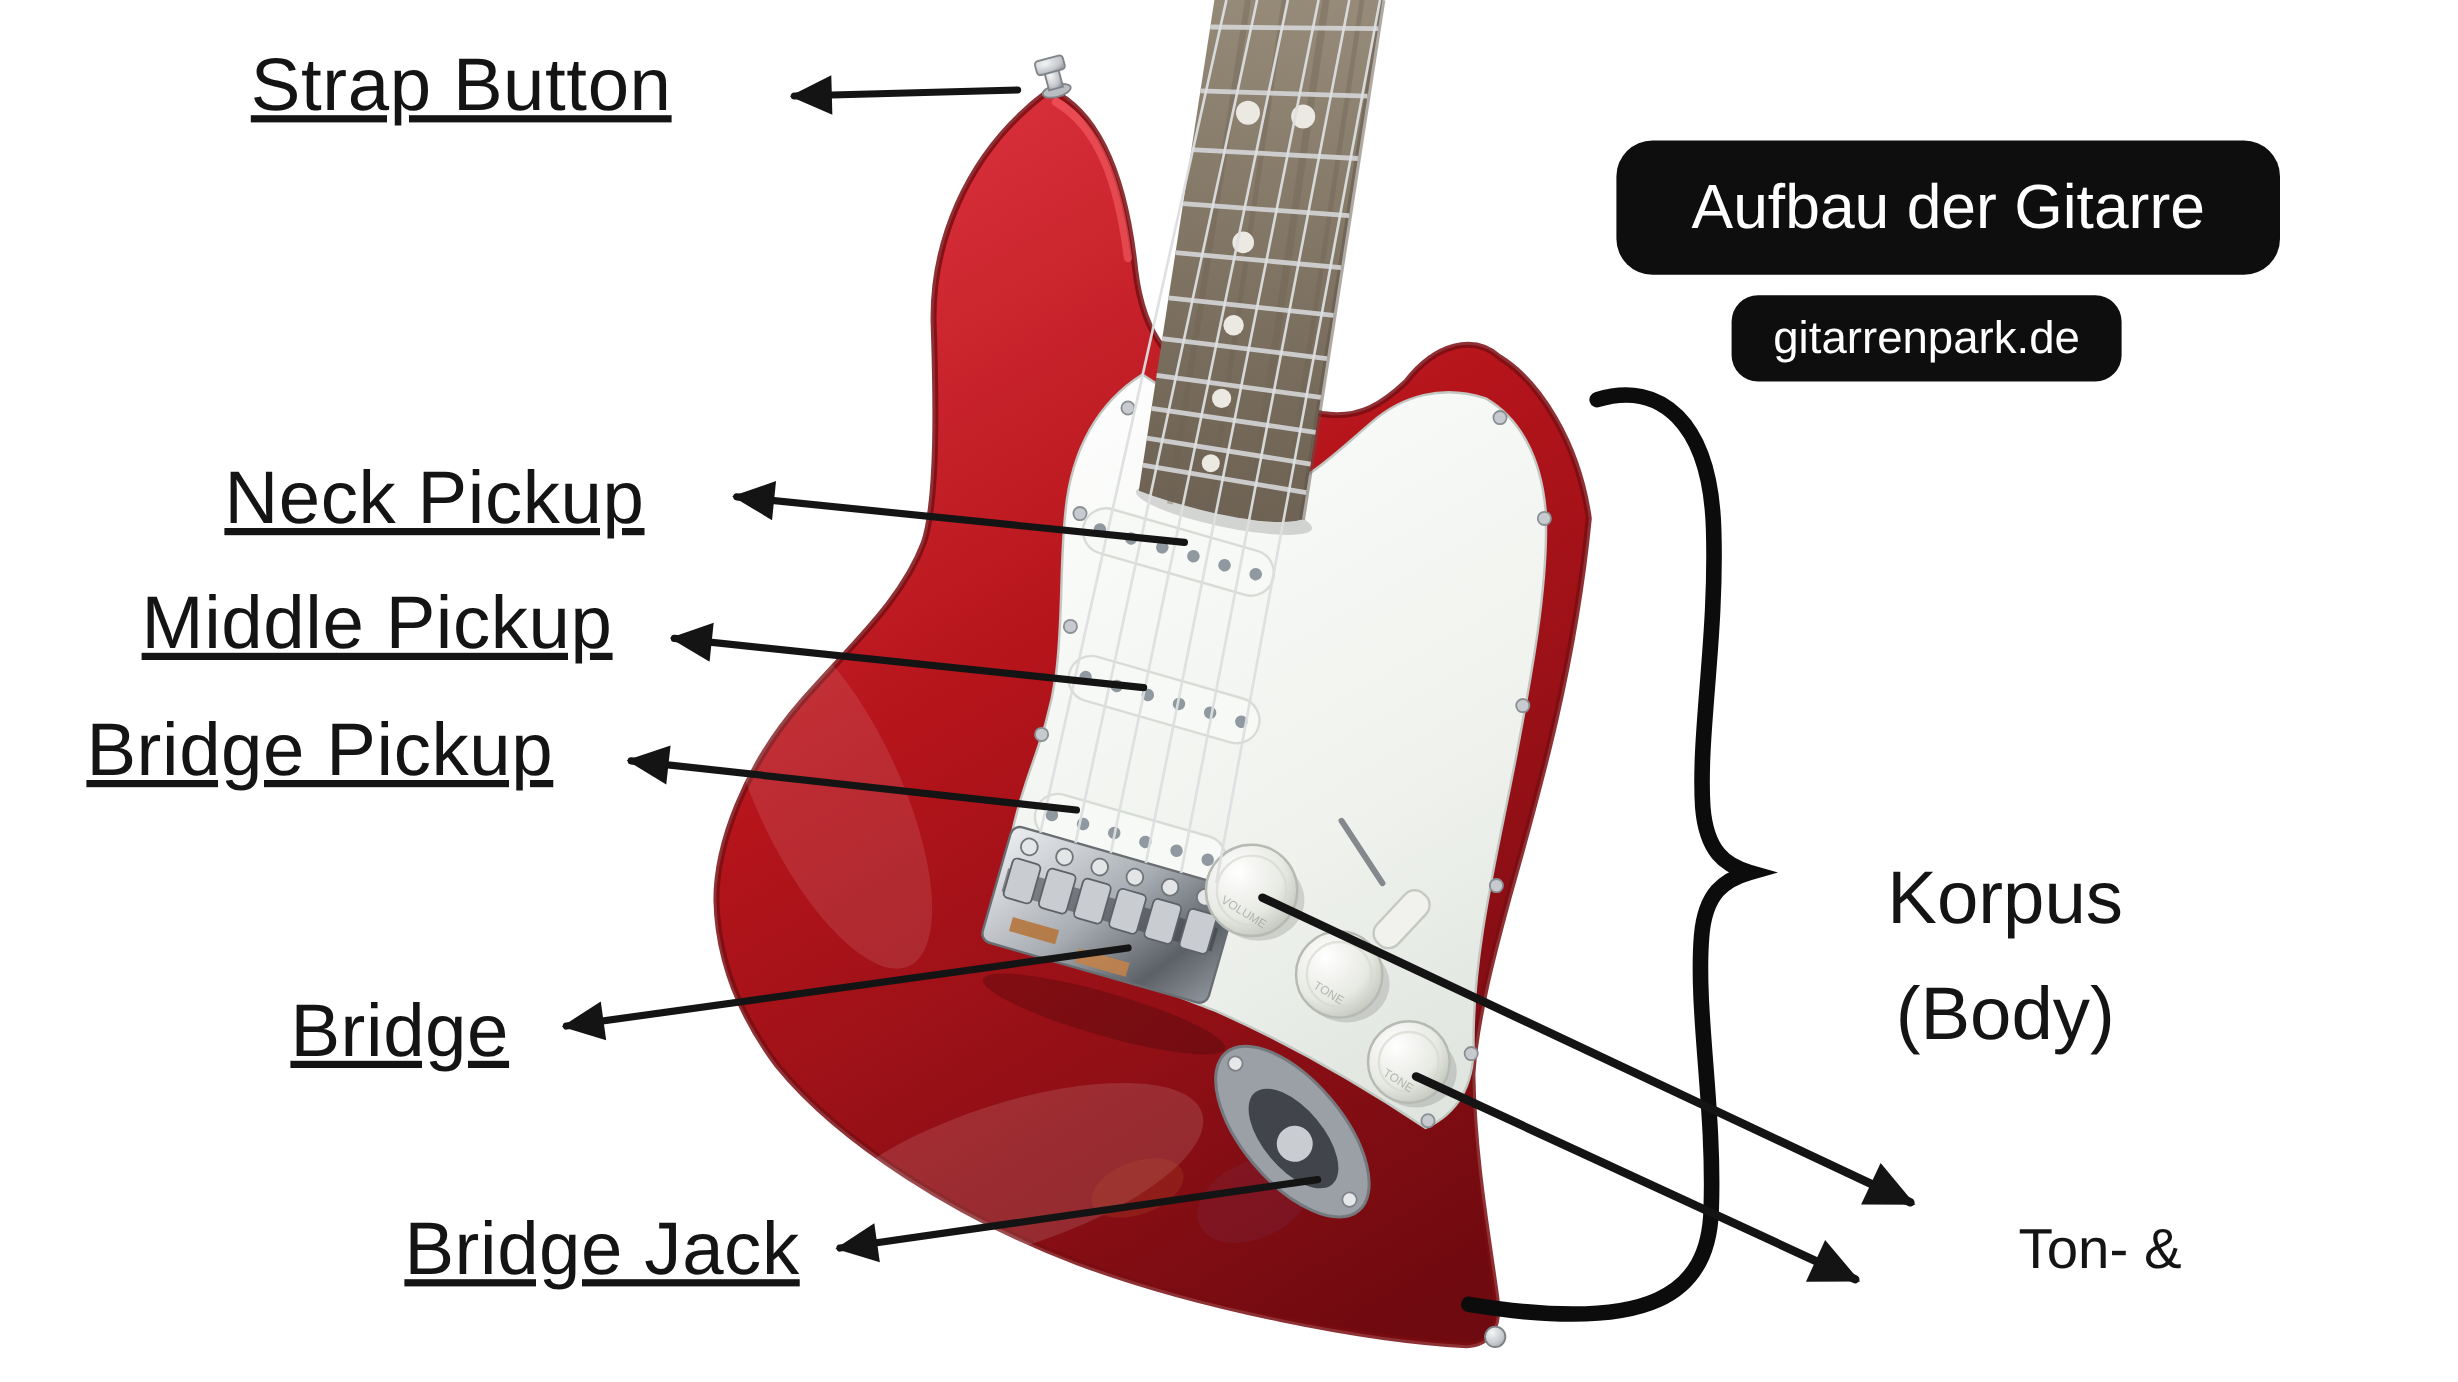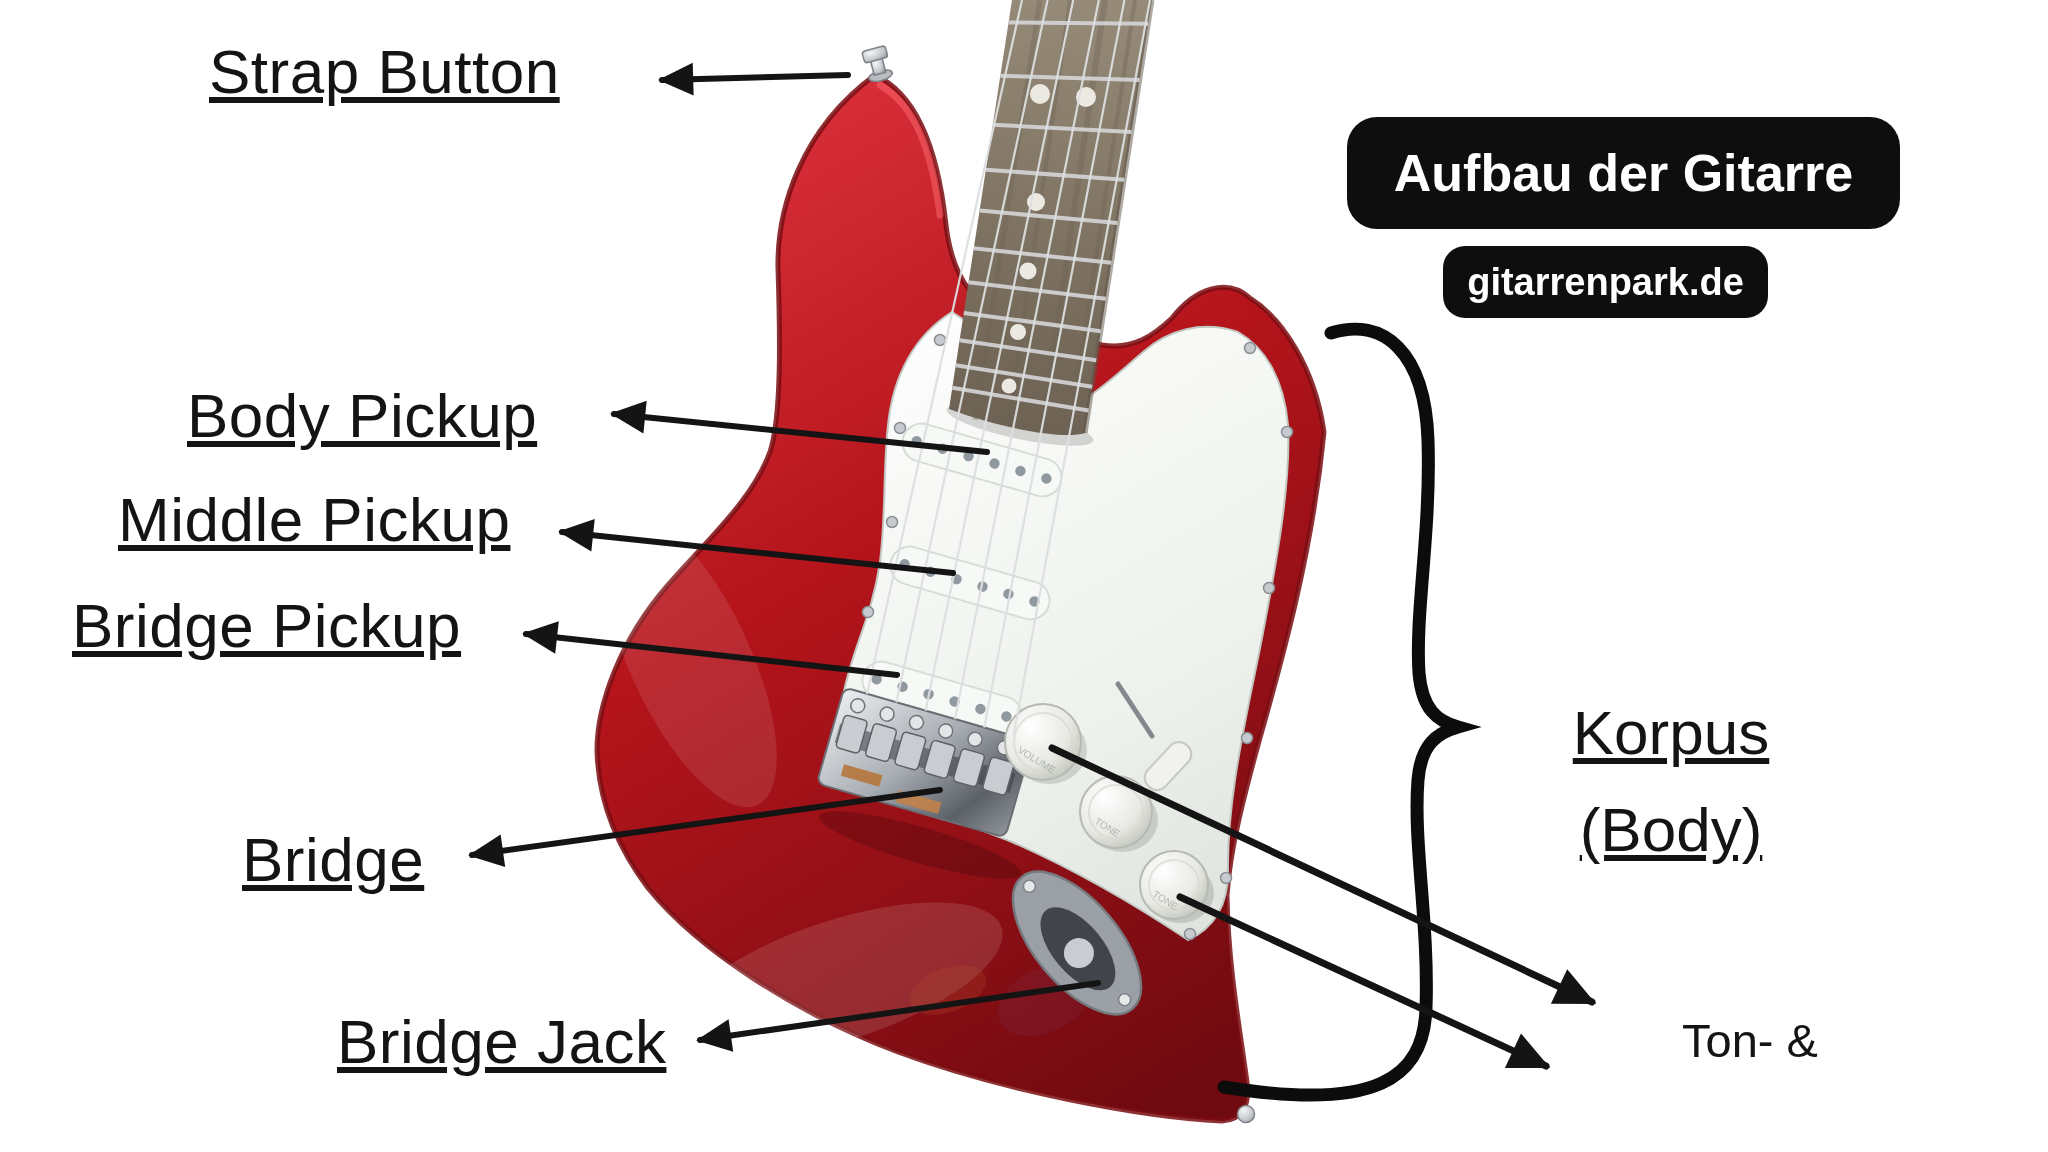--- a/index.html
+++ b/index.html
@@ -6,25 +6,25 @@
   .stage{
     position:relative;width:2048px;height:1152px;background:#ffffff;
     overflow:hidden;font-family:"Liberation Sans",sans-serif;
   }
   .stage svg{position:absolute;left:0;top:0;}
   .label{
     position:absolute;white-space:nowrap;color:#141414;
     font-size:62px;font-weight:500;letter-spacing:.5px;line-height:1.1;text-decoration:underline;
   }
   .label-block{position:absolute;text-align:center;color:#141414;font-weight:500;}
-  .korpus{left:1500px;top:684px;width:342px;font-size:62px;line-height:97px;text-decoration:underline;}
+  .korpus{left:1500px;top:700px;width:342px;font-size:62px;line-height:97px;}
   .controls{left:1535px;top:1004px;width:430px;font-size:47px;line-height:74px;}
   .pill{
     position:absolute;display:flex;align-items:center;justify-content:center;
-    background:#0e0e0e;color:#ffffff;font-weight:700;
+    background:#0e0e0e;color:#ffffff;font-weight:400;
   }
   .pill-title{left:1347px;top:117px;width:553px;height:112px;border-radius:30px;font-size:52px;}
   .pill-site{left:1443px;top:246px;width:325px;height:72px;border-radius:22px;font-size:38px;}
 </style>
 </head>
 <body>
 
 <div class="stage">
 
   <svg width="2048" height="1152" viewBox="0 0 2048 1152">
@@ -281,21 +281,21 @@
       <path stroke-width="6" d="M 953,573 L 562,532" marker-end="url(#arrowHead)"></path>
       <path stroke-width="6" d="M 897,675 L 526,634" marker-end="url(#arrowHead)"></path>
       <path stroke-width="6" d="M 940,790 L 472,855" marker-end="url(#arrowHead)"></path>
       <path stroke-width="6" d="M 1098,983 L 700,1040" marker-end="url(#arrowHead)"></path>
       <path stroke-width="7" d="M 1052,748 L 1592,1002" marker-end="url(#arrowHead)"></path>
       <path stroke-width="7" d="M 1180,897 L 1546,1066" marker-end="url(#arrowHead)"></path>
     </g>
   </svg>
 
   <div class="label" style="left:209px;top:38px;">Strap Button</div>
-  <div class="label" style="left:187px;top:382px;">Body Pickup</div>
+  <div class="label" style="left:187px;top:382px;">Neck Pickup</div>
   <div class="label" style="left:118px;top:486px;">Middle Pickup</div>
   <div class="label" style="left:242px;top:826px;">Bridge</div>
   <div class="label" style="left:72px;top:592px;">Bridge Pickup</div>
   <div class="label" style="left:337px;top:1008px;">Bridge Jack</div>
 
   <div class="label-block korpus">
     <div>Korpus</div>
     <div>(Body)</div>
   </div>
 

